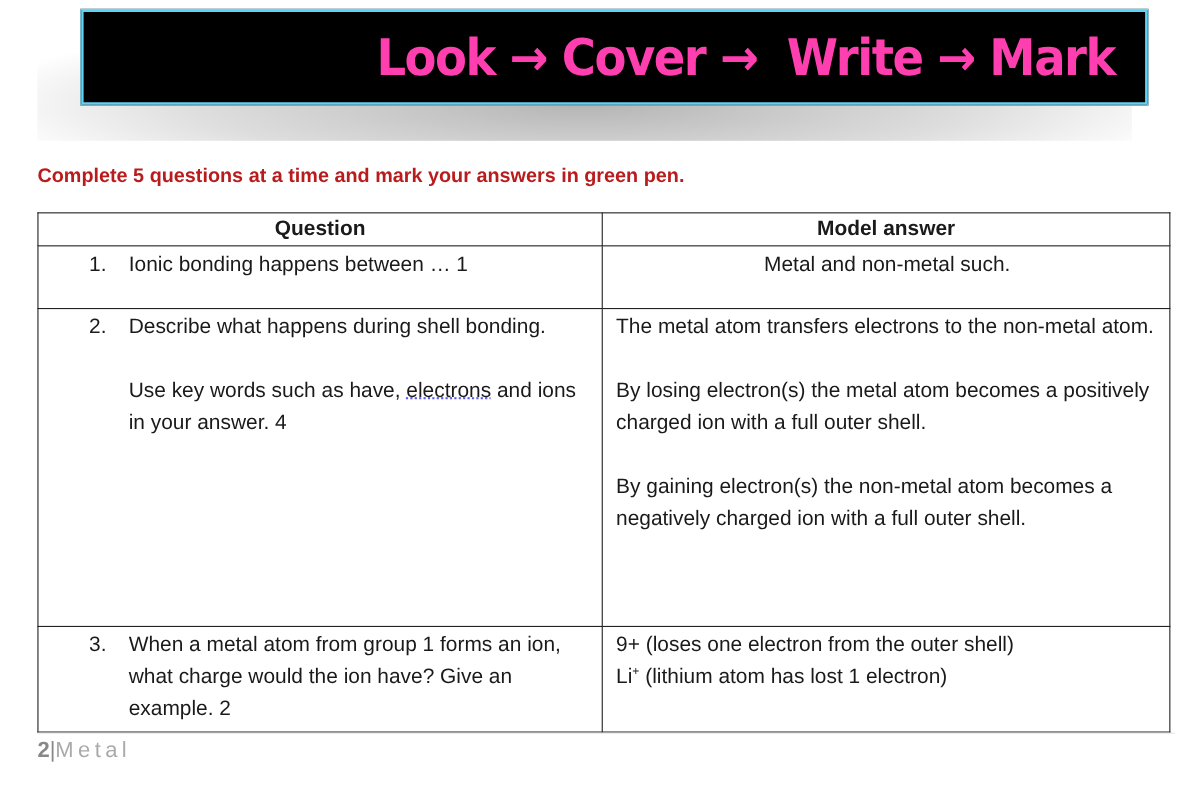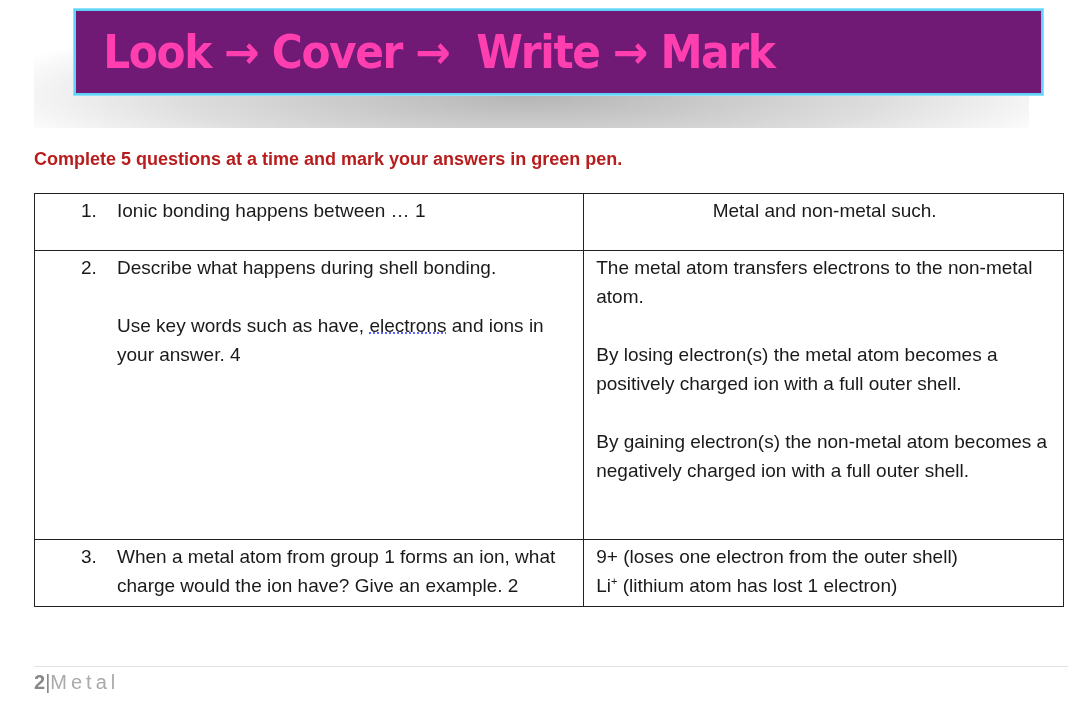--- a/index.html
+++ b/index.html
@@ -6,24 +6,24 @@
     body {
       width: 1084px; height: 720px; position: relative; overflow: hidden;
       font-family: "Liberation Sans", "DejaVu Sans", sans-serif; color: #1a1a1a;
     }
     .banner-shadow {
       position: absolute; left: 34px; top: 20px; width: 995px; height: 108px;
       background: radial-gradient(ellipse at 50% 70%, rgba(120,120,120,0.55) 0%, rgba(160,160,160,0.35) 50%, rgba(255,255,255,0) 80%);
     }
     .banner {
       position: absolute; left: 73px; top: 8px; width: 969px; height: 86px;
-      background: #701a75;
+      background: #000000;
       border: 1px solid #8fe3fb;
       box-shadow: inset 0 0 0 2px #5fd3f7;
-      display: flex; align-items: center; justify-content: flex-start;
+      display: flex; align-items: center; justify-content: flex-end;
     }
     .banner-title {
       font-family: "DejaVu Sans", sans-serif;
       font-weight: bold; font-size: 46px; color: #ff3fb0;
       letter-spacing: -1.5px; transform: scaleX(0.92);
       white-space: pre;
     }
     .instruction {
       position: absolute; left: 34px; top: 149px;
       font-weight: bold; font-size: 18px; color: #b91c1c;
@@ -59,20 +59,24 @@
 
 <div class="banner-shadow"></div>
 <div class="banner">
   <span class="banner-title">Look → Cover →  Write → Mark</span>
 </div>
 
 <div class="instruction">Complete 5 questions at a time and mark your answers in green pen.</div>
 
 <table class="qa">
   <tbody>
+      <tr>
+    <th class="col-q">Question</th>
+    <th class="col-a">Model answer</th>
+  </tr>
 
   <tr class="row1">
     <td class="q-cell">
       <span class="q-num">1.</span>
       <span class="q-text">Ionic bonding happens between … 1</span>
     </td>
     <td class="a-cell a-center">
       <span>Metal and non-metal such.</span>
     </td>
   </tr>

